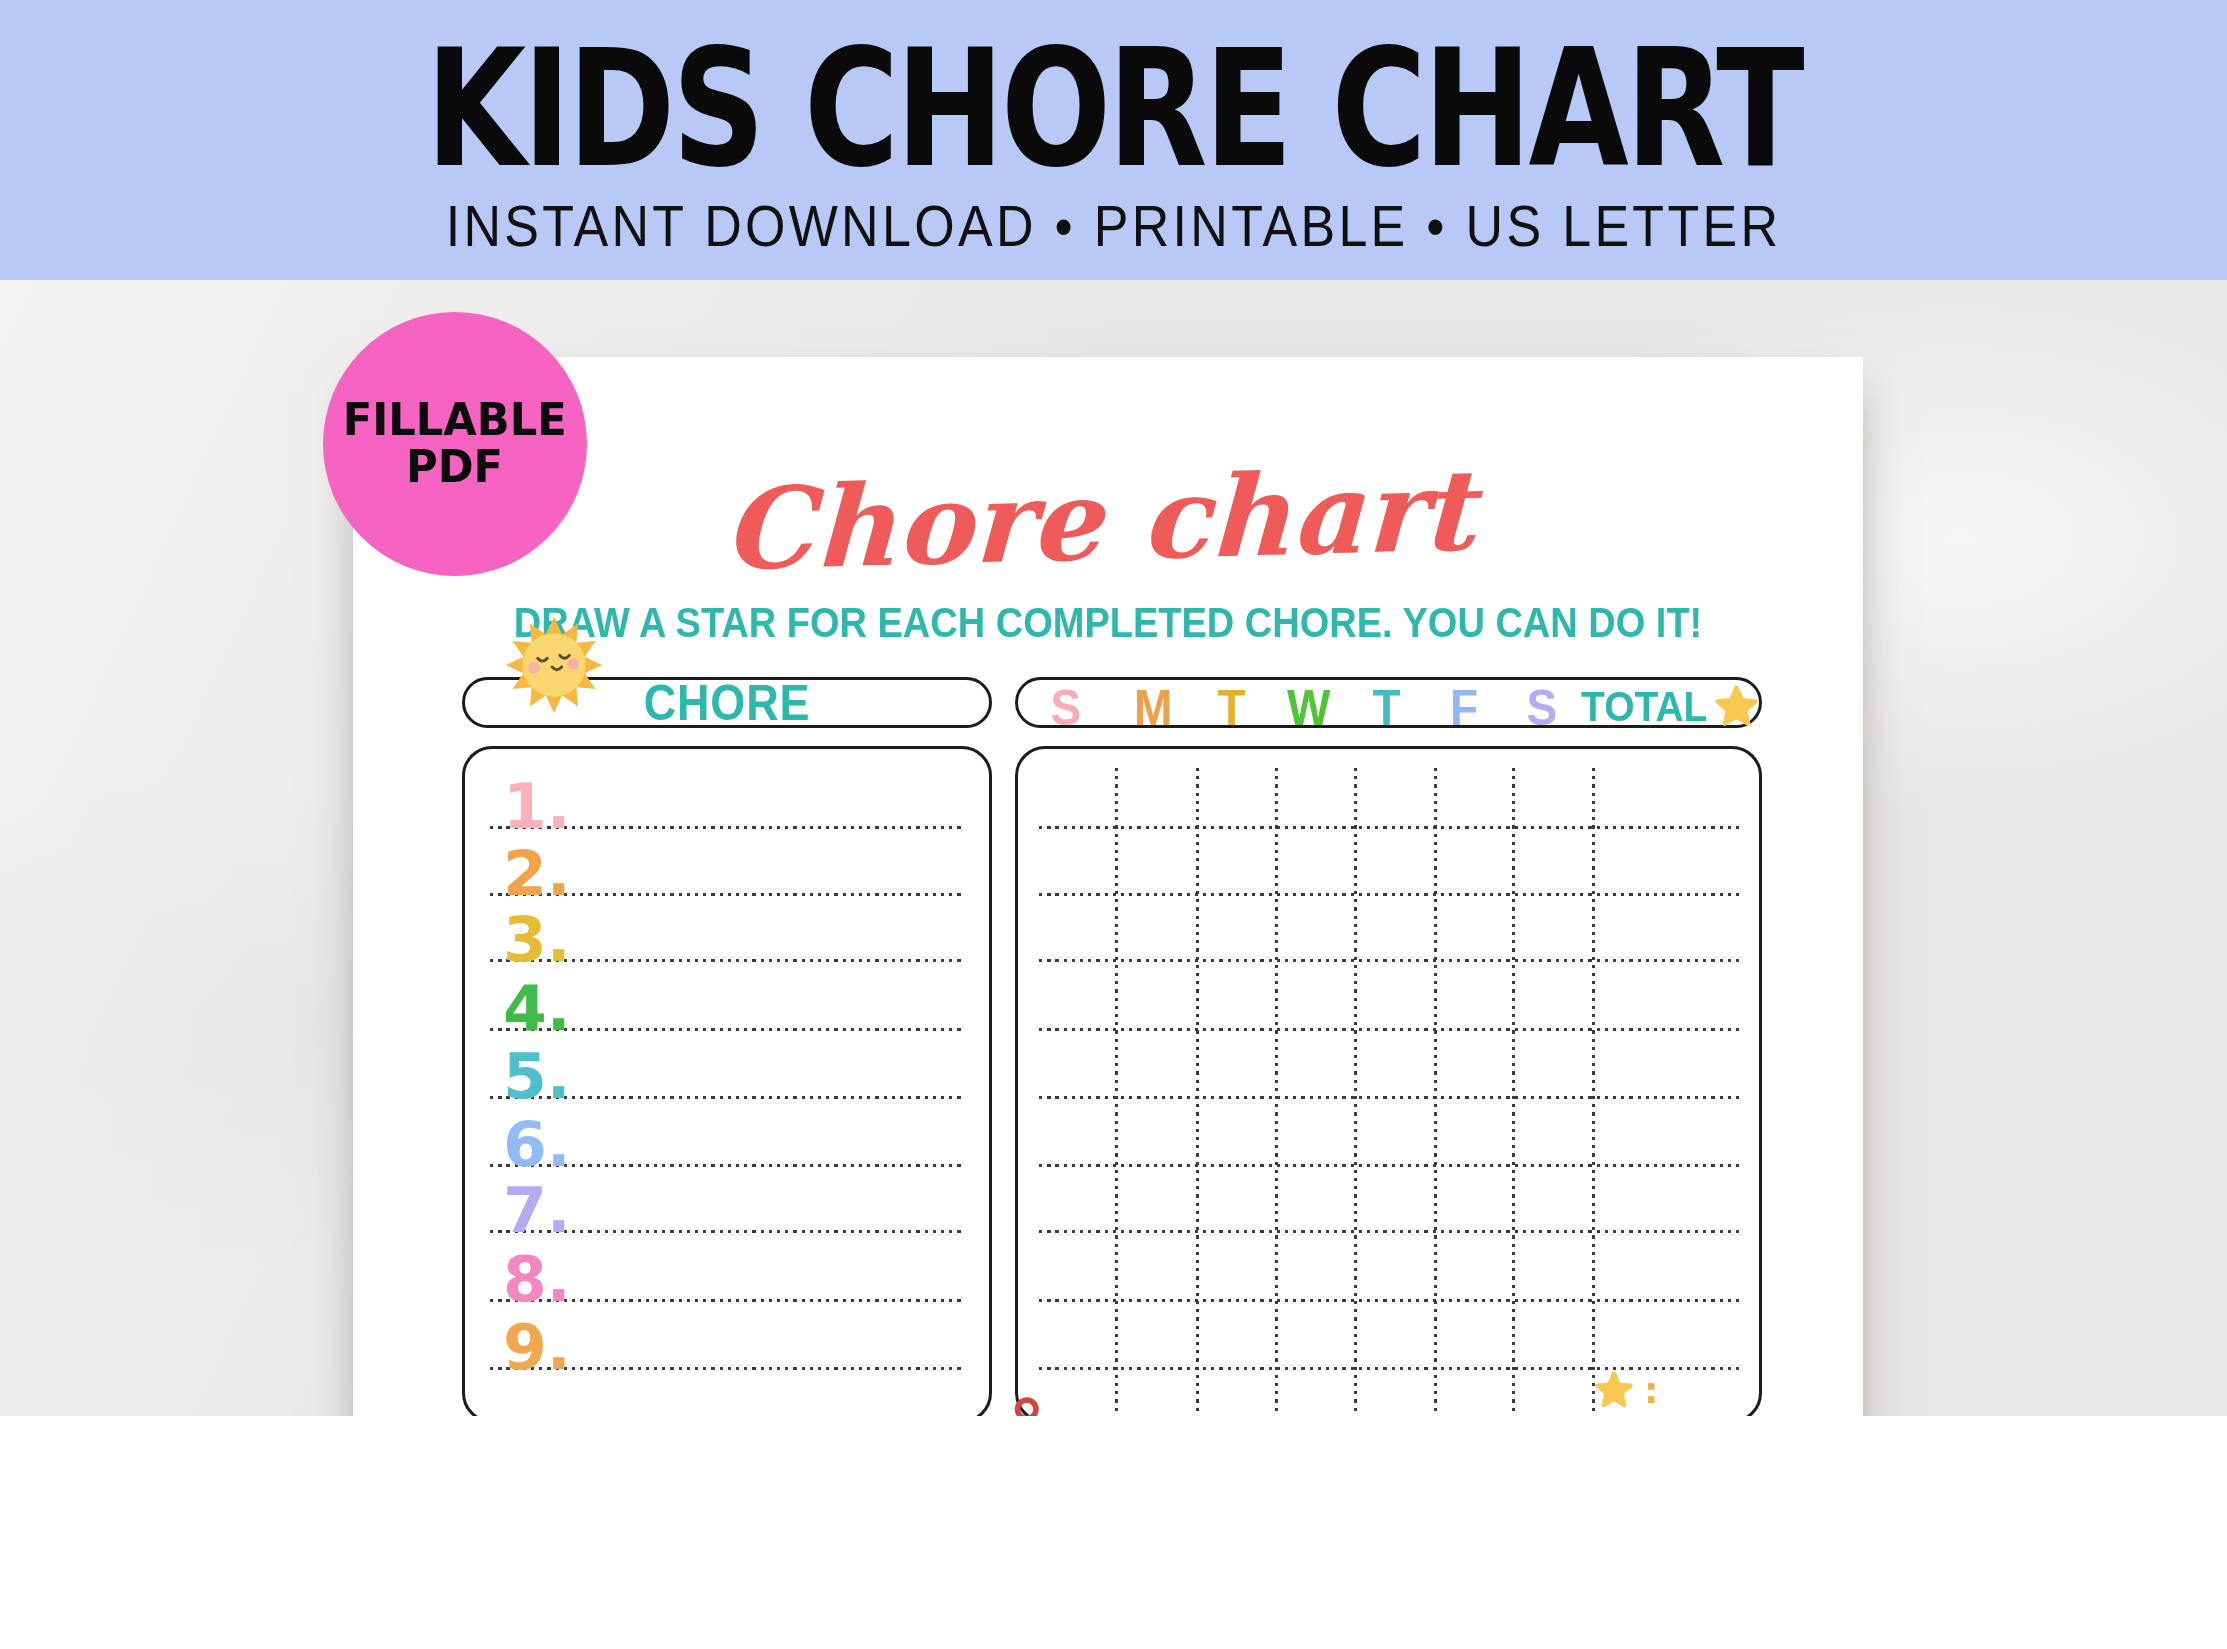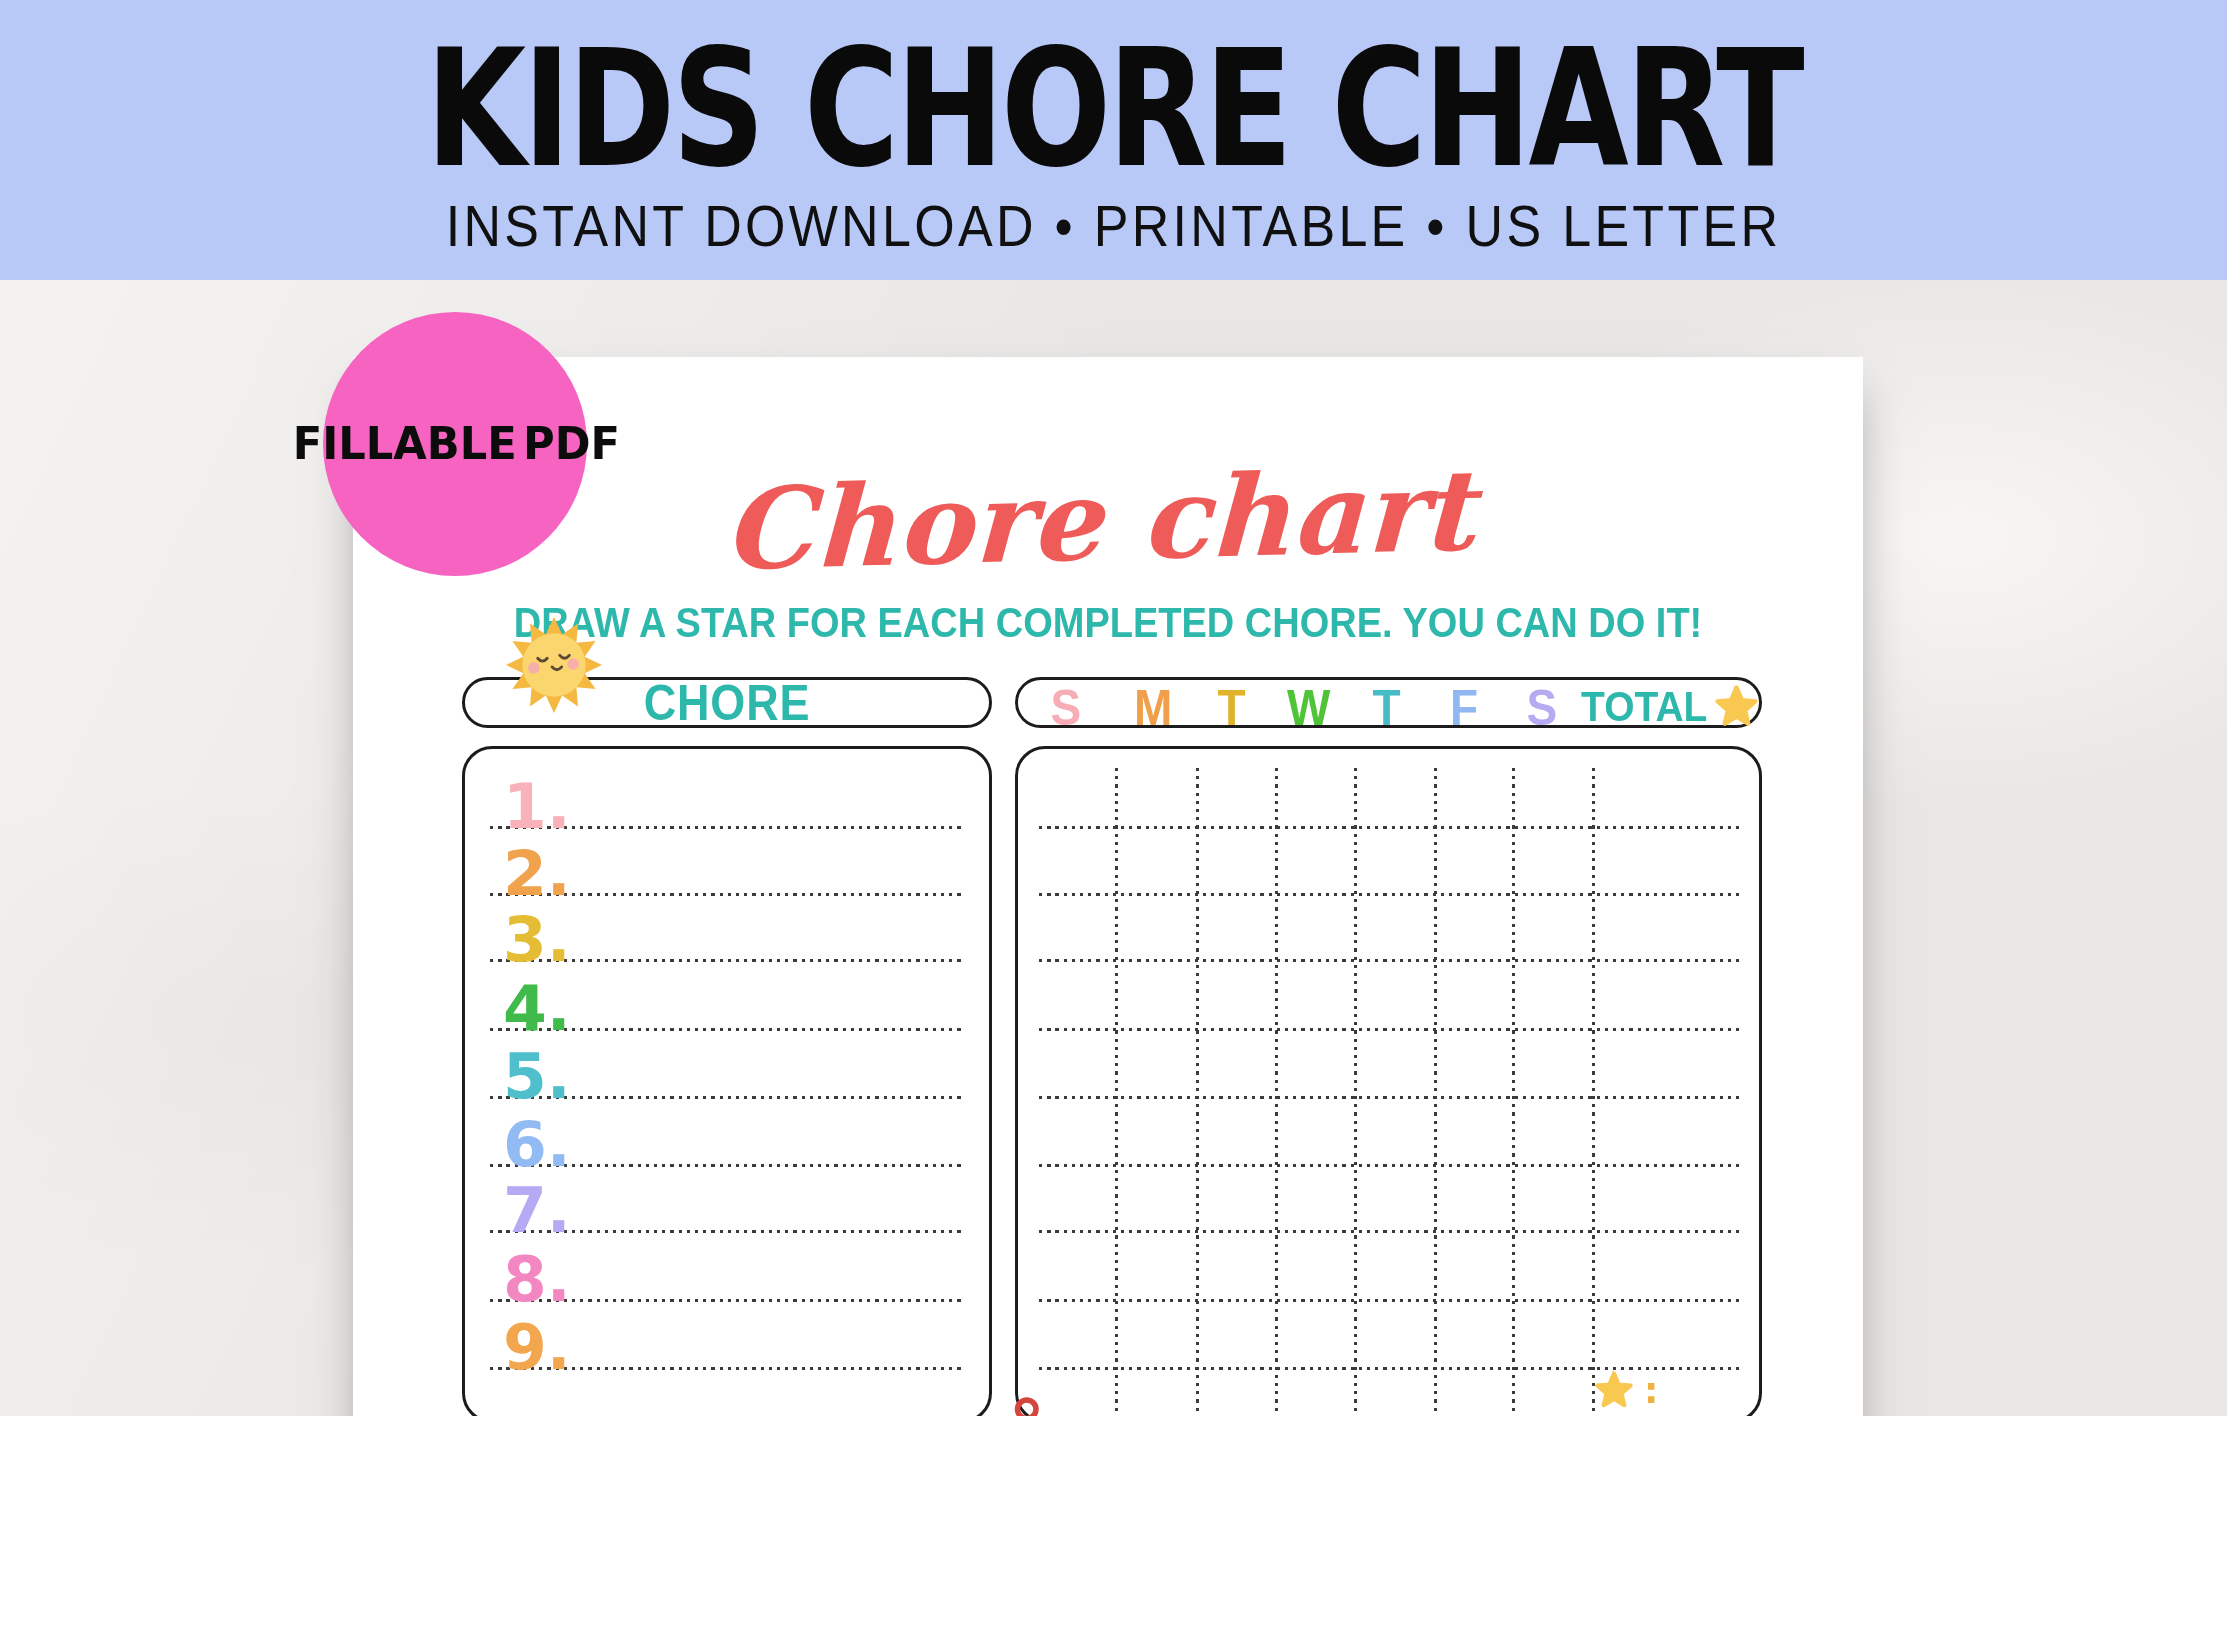--- a/index.html
+++ b/index.html
@@ -12,21 +12,21 @@
       #e9e7e5;}
   
   .banner{position:absolute;left:0;top:0;width:2227px;height:280px;background:#b8c9f8;z-index:3;}
   .banner-title{position:absolute;left:0;top:15px;width:100%;text-align:center;
     font-family:"DejaVu Sans",sans-serif;font-weight:bold;font-size:162px;letter-spacing:-4.1px;
     color:#0a0a0a;transform:scaleX(.8);white-space:nowrap;}
   .banner-sub{position:absolute;left:0;top:196px;width:100%;text-align:center;
     font-size:52px;letter-spacing:3.3px;color:#101010;transform:scaleY(1.12);white-space:nowrap;}
   
   .badge{position:absolute;left:323px;top:312px;width:264px;height:264px;border-radius:50%;
-    background:#f763c1;z-index:6;display:flex;align-items:center;justify-content:center;}
+    background:#f763c1;z-index:6;display:flex;flex-direction:column;align-items:center;justify-content:center;}
   .badge span{font-family:"DejaVu Sans",sans-serif;font-weight:bold;font-size:45px;color:#0c0c0c;
     line-height:1.04;letter-spacing:0;transform:scaleX(.96);}
   
   .page{position:absolute;left:353px;top:357px;width:1510px;height:1191px;background:#ffffff;z-index:2;
     box-shadow:0 28px 45px -8.2px rgba(120,117,112,.65);}
   .script-title{position:absolute;left:0;top:97px;width:100%;text-align:center;
     font-family:"DejaVu Serif",serif;font-style:italic;font-weight:bold;font-size:112px;
     color:#ee5b58;transform:skewX(-6deg) rotate(-1.5deg);white-space:nowrap;}
   .instruction{position:absolute;left:0;top:245px;width:100%;text-align:center;
     font-weight:bold;font-size:38px;color:#2eb8ac;transform:scaleY(1.12);letter-spacing:0;white-space:nowrap;}

